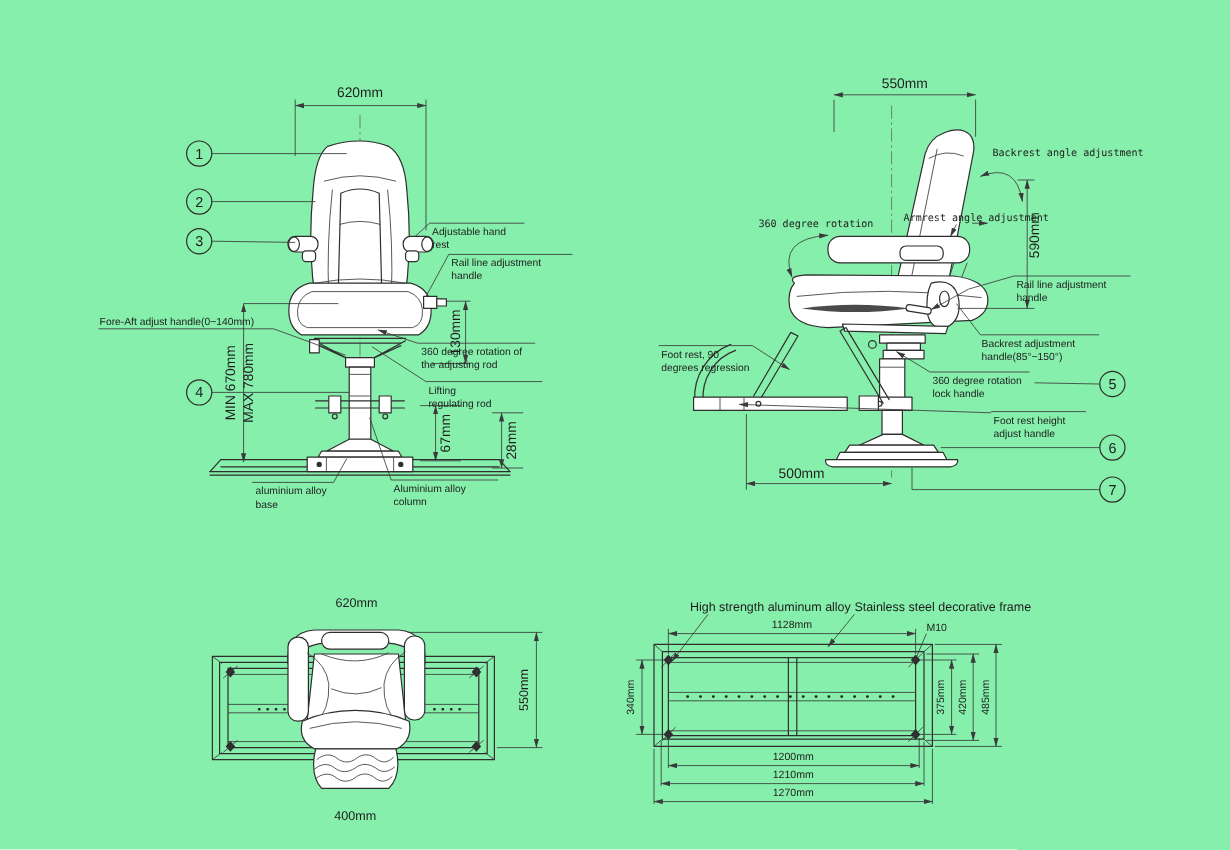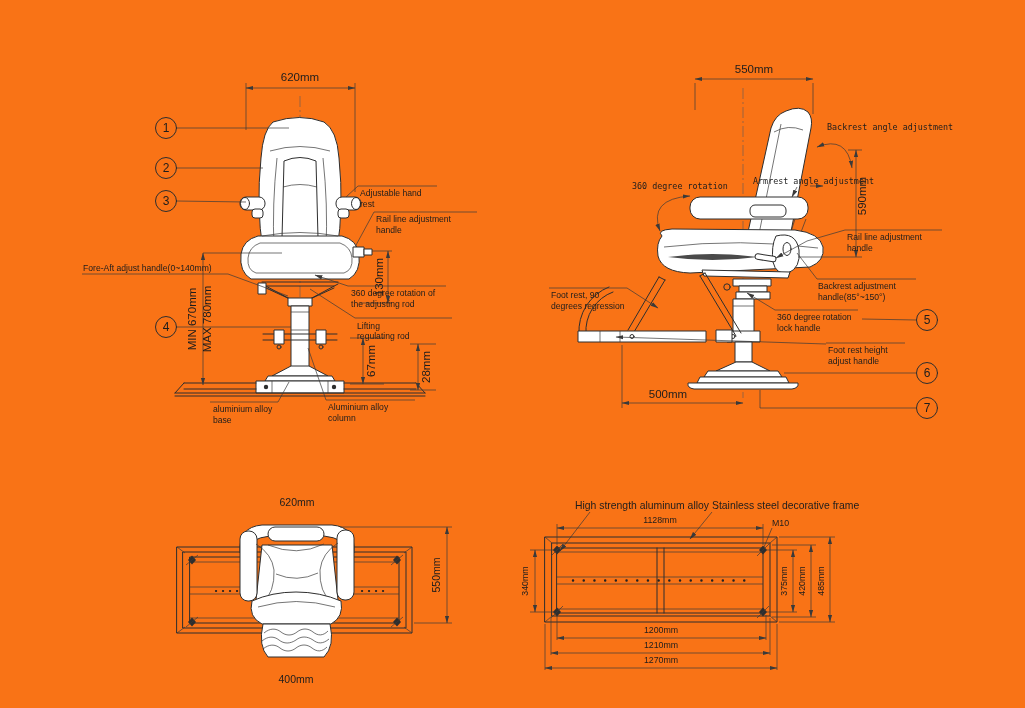--- a/index.html
+++ b/index.html
@@ -1,16 +1,16 @@
 <!DOCTYPE html>
 <html><head>
 <meta charset="utf-8">
 <style>
   html,body{margin:0;padding:0;background:#ffffff;}
-  .page{width:1025px;height:708px;position:relative;background:#f97316;overflow:hidden;}
+  .page{width:1025px;height:708px;position:relative;background:#86efac;overflow:hidden;}
   svg{display:block;}
   
   .ol   {fill:none;stroke:#2e2e2e;stroke-width:1;stroke-linejoin:round;stroke-linecap:round;}
   .olw  {fill:#ffffff;stroke:#2e2e2e;stroke-width:1;stroke-linejoin:round;}
   .thin {fill:none;stroke:#3a3a3a;stroke-width:0.7;}
   .dim  {fill:none;stroke:#3a3a3a;stroke-width:0.7;}
   .cl   {fill:none;stroke:#5a5a5a;stroke-width:0.6;stroke-dasharray:11 3 2 3;}
   .dots {stroke:#222;stroke-width:2.4;stroke-dasharray:0.1 10.6;stroke-linecap:round;fill:none;}
   .dots2{stroke:#222;stroke-width:2.2;stroke-dasharray:0.1 6.9;stroke-linecap:round;fill:none;}
   .blk  {fill:#2e2e2e;stroke:none;}

